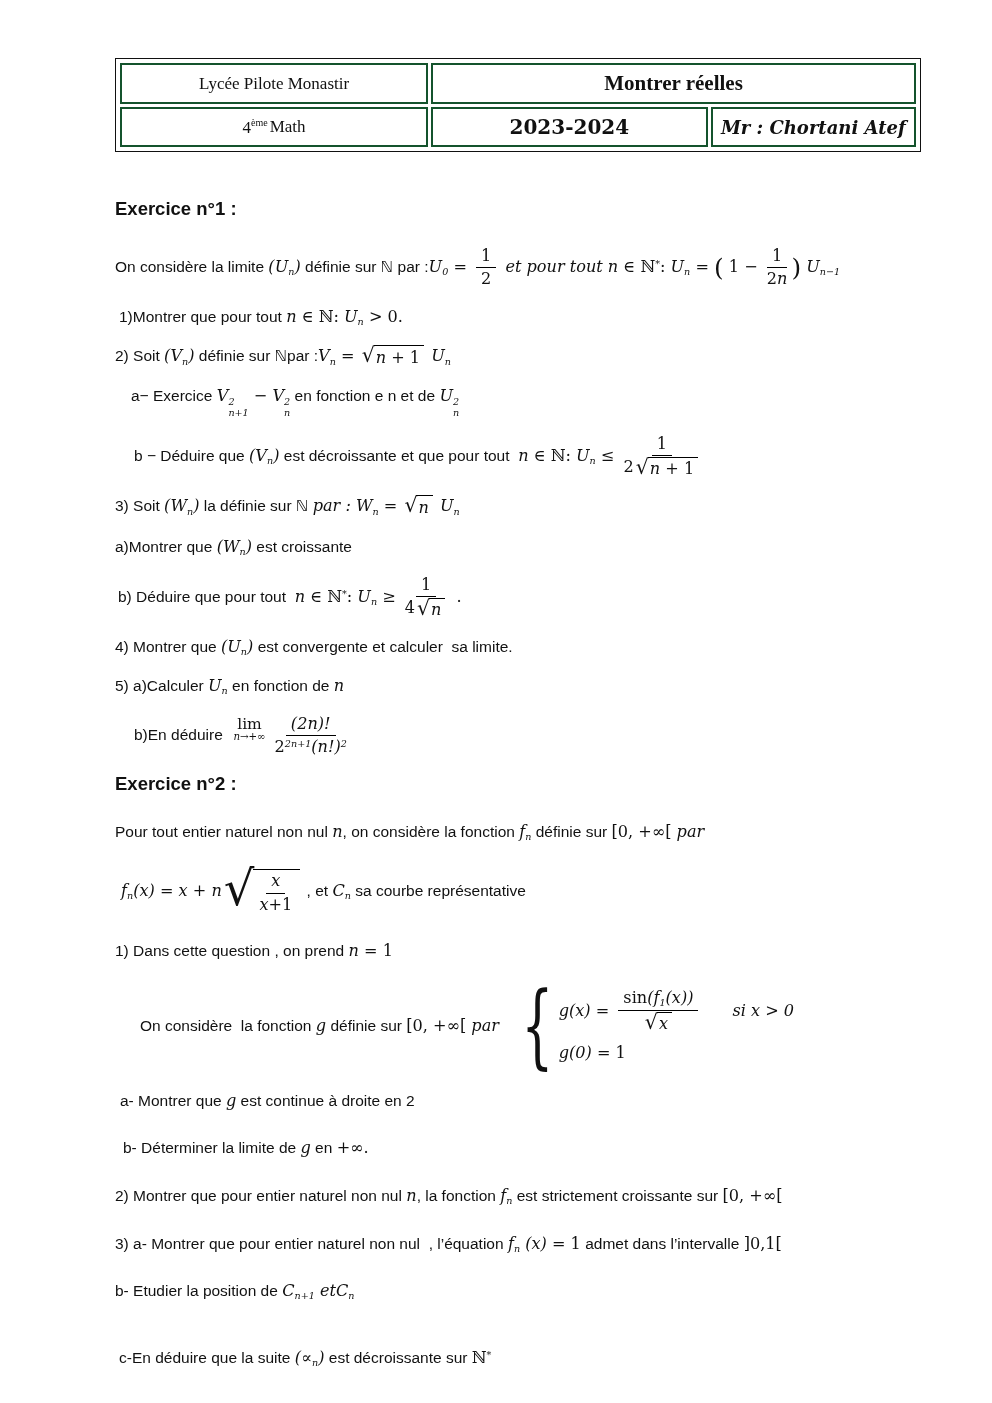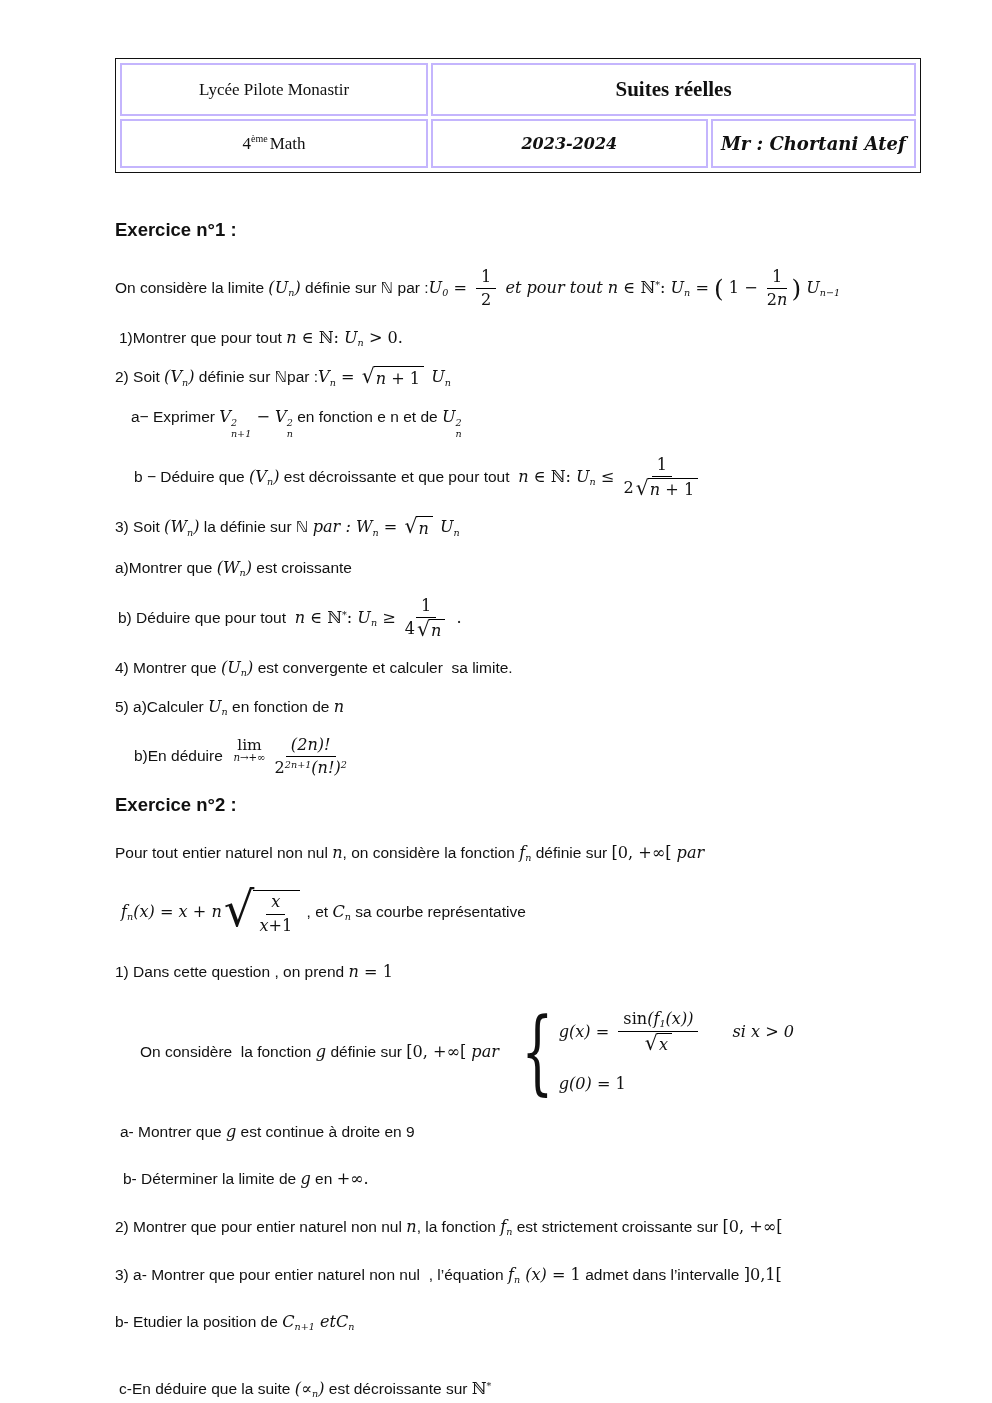--- a/index.html
+++ b/index.html
@@ -10,32 +10,32 @@
     font-family: "Liberation Sans", "DejaVu Sans", sans-serif;
   }
   .hdr-wrap {
     margin: 58px 72px 0 115px;
     width: 806px;
     border: 1px solid #111;
     padding: 1px;
   }
   table.hdr { width: 100%; border-collapse: separate; border-spacing: 3px; }
   table.hdr td {
-    border: 2px solid #c4b5fd;
+    border: 2px solid #14532d;
     text-align: center;
     vertical-align: middle;
-    padding: 12px 4px;
+    padding: 6px 4px;
     background: #fff;
   }
   .h-school { font-family: "Liberation Serif", serif; font-size: 17px; height: 32px; }
   .h-title  { font-family: "Liberation Serif", serif; font-weight: 700; font-size: 21px; }
   .h-class  { font-family: "Liberation Serif", serif; font-size: 17px; height: 27px; }
   .h-class sup { font-size: 10px; }
   .h-class .cl-label { margin-left: 2px; }
-  .h-year   { font-family: "DejaVu Serif", serif; font-weight: 700; font-style: italic; font-size: 16px; }
+  .h-year   { font-family: "DejaVu Serif", serif; font-weight: 700; font-size: 20px; }
   .h-teacher{ font-family: "DejaVu Serif", serif; font-weight: 700; font-style: italic; font-size: 18px; }
 
   .content { margin: 0 60px 0 115px; }
   .ex-title {
     font-family: "Liberation Sans", sans-serif;
     font-weight: 700; font-size: 18.5px;
     margin: 46px 0 26px 0;
   }
   .ex-title.second { margin-top: 16px; }
 
@@ -66,42 +66,42 @@
               display: inline-flex; align-items: center; }
 
   .lim { display: inline-flex; flex-direction: column; align-items: center;
          vertical-align: middle; margin: 0 5px 12px 2px; line-height: 1.05; }
   .lim-top { font-family: "DejaVu Serif", serif; }
   .lim-bot { font-family: "DejaVu Serif", serif; font-style: italic; font-size: 0.66em; }
 
   .cases { display: inline-flex; align-items: center; vertical-align: middle; margin-left: 4px; }
   .brace { font-family: "DejaVu Serif", serif; font-size: 92px; font-weight: 400;
            line-height: 0.8; display: inline-block; transform: scaleX(0.55); margin-right: -8px; }
-  .case-rows { display: inline-flex; flex-direction: column; gap: 18px; }
+  .case-rows { display: inline-flex; flex-direction: column; gap: 8px; }
   .case-row { display: flex; align-items: center; }
 
   .big { font-family: "DejaVu Serif", serif; font-size: 1.6em; vertical-align: middle; line-height: 0.8; }
   .gap { display: inline-block; }
 </style>
 </head>
 <body>
 
 <div>
 
   <div class="hdr-wrap">
     <table class="hdr">
       <colgroup>
           <col style="width:39%">
           <col style="width:35%">
           <col style="width:26%">
         </colgroup>
       <tbody>
           <tr>
         <td class="h-school">Lycée Pilote Monastir</td>
-        <td class="h-title" colspan="2">Suites réelles</td>
+        <td class="h-title" colspan="2">Montrer réelles</td>
       </tr>
       <tr>
         <td class="h-class">
           <span>4</span><sup>ème</sup><span class="cl-label">Math</span>
         </td>
         <td class="h-year">2023-2024</td>
         <td class="h-teacher">Mr : Chortani Atef</td>
       </tr>
     </tbody>
       </table>
@@ -118,21 +118,21 @@
             <span class="den"><span class="mt">2</span><span class="mi">n</span></span>
           </span><span class="big">)</span><span class="mi"> U</span><span class="sub">n−1</span></div>
         <div class="line ex1" style="padding-left: 4px;"><span class="txt">1)Montrer que pour tout </span><span class="mi">n</span><span class="mt"> ∈ ℕ: </span><span class="mi">U</span><span class="sub">n</span><span class="mt"> &gt; 0.</span></div>
         <div class="line ex1"><span class="txt">2) Soit </span><span class="mi">(V</span><span class="sub">n</span><span class="mi">)</span><span class="txt"> définie sur ℕpar :</span><span class="mi">V</span><span class="sub">n</span><span class="mt"> = </span><span class="sqrt">
             <span class="rad">√</span>
             <span class="radicand">
               <span class="mi">n</span>
               <span class="mt"> + 1</span>
             </span>
           </span><span class="mi"> U</span><span class="sub">n</span></div>
-        <div class="line ex1" style="padding-left: 16px;"><span class="txt">a− Exprimer </span><span class="mi">V</span><span class="supsub">
+        <div class="line ex1" style="padding-left: 16px;"><span class="txt">a− Exercice </span><span class="mi">V</span><span class="supsub">
             <span class="ss-sup">2</span>
             <span class="ss-sub">n+1</span>
           </span><span class="mt"> − </span><span class="mi">V</span><span class="supsub">
             <span class="ss-sup">2</span>
             <span class="ss-sub">n</span>
           </span><span class="txt"> en fonction e n et de </span><span class="mi">U</span><span class="supsub">
             <span class="ss-sup">2</span>
             <span class="ss-sub">n</span>
           </span></div>
         <div class="line ex1" style="padding-left: 19px;"><span class="txt">b − Déduire que </span><span class="mi">(V</span><span class="sub">n</span><span class="mi">)</span><span class="txt"> est décroissante et que pour tout  </span><span class="mi">n</span><span class="mt"> ∈ ℕ: </span><span class="mi">U</span><span class="sub">n</span><span class="mt"> ≤ </span><span class="frac">
@@ -201,21 +201,21 @@
                 </span>
                 <span class="gap" style="width: 30px;"></span>
                 <span class="mi">si x &gt; 0</span>
               </span>
               <span class="case-row">
                 <span class="mi">g(0)</span>
                 <span class="mt"> = 1</span>
               </span>
             </span>
           </span></div>
-        <div class="line ex2" style="padding-left: 5px;"><span class="txt">a- Montrer que </span><span class="mi">g</span><span class="txt"> est continue à droite en 9</span></div>
+        <div class="line ex2" style="padding-left: 5px;"><span class="txt">a- Montrer que </span><span class="mi">g</span><span class="txt"> est continue à droite en 2</span></div>
         <div class="line ex2" style="padding-left: 8px;"><span class="txt">b- Déterminer la limite de </span><span class="mi">g</span><span class="txt"> en </span><span class="mt">+∞.</span></div>
         <div class="line ex2"><span class="txt">2) Montrer que pour entier naturel non nul </span><span class="mi">n</span><span class="txt">, la fonction </span><span class="mi">f</span><span class="sub">n</span><span class="txt"> est strictement croissante sur </span><span class="mt">[0, +∞[</span></div>
         <div class="line ex2"><span class="txt">3) a- Montrer que pour entier naturel non nul  , l’équation </span><span class="mi">f</span><span class="sub">n</span><span class="mi"> (x)</span><span class="mt"> = 1</span><span class="txt"> admet dans l’intervalle </span><span class="mt">]0,1[</span></div>
         <div class="line ex2"><span class="txt">b- Etudier la position de </span><span class="mi">C</span><span class="sub">n+1</span><span class="mi"> etC</span><span class="sub">n</span></div>
         <div class="line ex2" style="padding-left: 4px; margin-top: 44px;"><span class="txt">c-En déduire que la suite </span><span class="mi">(∝</span><span class="sub">n</span><span class="mi">)</span><span class="txt"> est décroissante sur </span><span class="mt">ℕ</span><span class="sup">*</span></div>
       </div>
   </div>
 
 </div>
 

